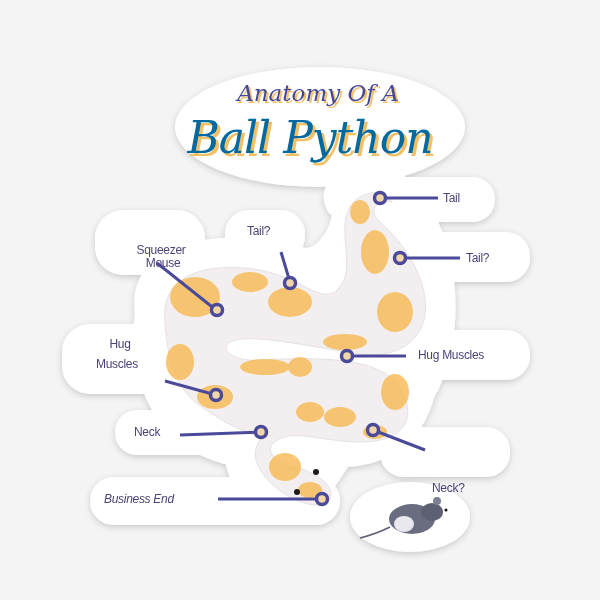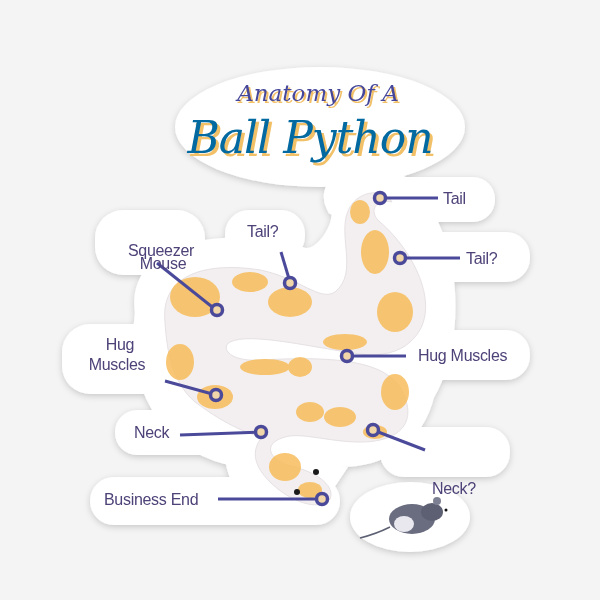--- a/index.html
+++ b/index.html
@@ -1,18 +1,18 @@
 <!DOCTYPE html>
 <html><head>
 <meta charset="utf-8">
 <style>
   html, body { margin:0; padding:0; }
   body { width:600px; height:600px; background:#f4f4f4; position:relative; overflow:hidden; font-family:"Liberation Sans", sans-serif; }
   .stage { position:absolute; left:0; top:12px; width:503px; height:600px; }
-  .label { position:absolute; color:#4e4278; font-family:"Liberation Sans", sans-serif; font-size:16px; line-height:19px; letter-spacing:-0.3px; white-space:nowrap; text-align:center; }
+  .label { position:absolute; color:#4e4278; font-family:"Liberation Sans", sans-serif; font-size:12px; line-height:19px; letter-spacing:-0.3px; white-space:nowrap; text-align:center; }
   .title-top { position:absolute; left:218px; top:68px; width:200px; text-align:center; font-family:"DejaVu Serif", serif; font-style:italic; font-size:23px; color:#46479a; text-shadow:2px 2px 0 #f2c067; }
   .title-main { position:absolute; left:180px; top:100px; width:260px; text-align:center; font-family:"DejaVu Serif", serif; font-style:italic; font-size:44px; color:#0369a1; text-shadow:3px 3px 0 #f2c067; letter-spacing:-1px; }
 </style>
 </head>
 <body>
 
 <div class="stage">
   <svg width="600" height="600" viewBox="0 0 600 600" style="position:absolute;left:0;top:0">
     <defs>
       <filter id="sh" x="-10%" y="-10%" width="120%" height="120%">
@@ -101,14 +101,14 @@
   <div class="label" style="left:443px;top:177px;">Tail</div>
   <div class="label" style="left:466px;top:237px;">Tail?</div>
   <div class="label" style="left:247px;top:210px;">Tail?</div>
   <div class="label" style="left:118px;top:210px;width:90px;margin-top:32px;">Mouse</div>
   <div class="label" style="left:80px;top:323px;width:80px;">Hug</div>
   <div class="label" style="left:112px;top:229px;width:98px;">Squeezer</div>
   <div class="label" style="left:72px;top:343px;width:90px;">Muscles</div>
   <div class="label" style="left:418px;top:334px;text-align:center;">Hug Muscles</div>
   <div class="label" style="left:134px;top:411px;">Neck</div>
   <div class="label" style="left:432px;top:432px;margin-top:35px;">Neck?</div>
-  <div class="label" style="left:104px;top:478px;">Business End</div>
+  <div class="label" style="left:104px;top:478px;font-style:italic;">Business End</div>
 </div>
 
 </body></html>

